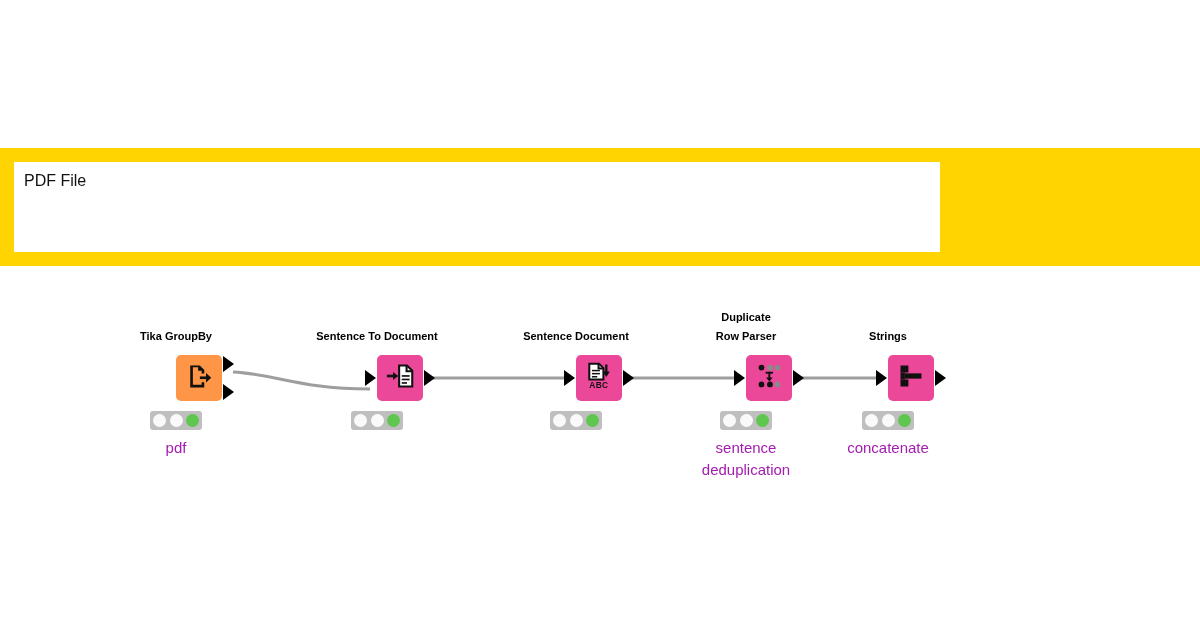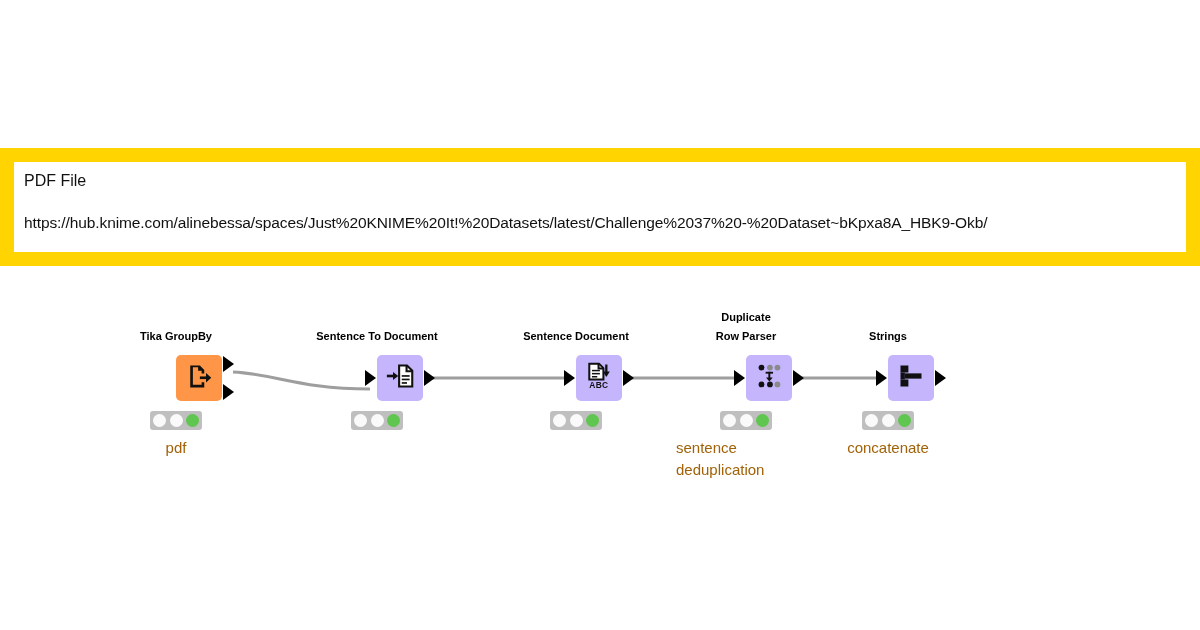--- a/index.html
+++ b/index.html
@@ -23,21 +23,21 @@
     top: 148px;
     width: 1200px;
     height: 118px;
     background: #FFD400;
     box-sizing: border-box;
   }
   #annotation-inner {
     position: absolute;
     left: 14px;
     top: 14px;
-    width: 1172px;
+    width: 926px;
     height: 90px;
     background: #ffffff;
     box-sizing: border-box;
     padding: 9px 10px 0 10px;
   }
   .annotation-title {
     font-size: 16px;
     line-height: 20px;
     color: #111111;
     white-space: nowrap;
@@ -86,21 +86,21 @@
   }
 
   
   .node-box {
     position: absolute;
     left: 0;
     top: 0;
     width: 46px;
     height: 46px;
     border-radius: 5px;
-    background: #c4b5fd;
+    background: #ec4899;
     display: flex;
     align-items: center;
     justify-content: center;
   }
   .node-box.orange { background: #FF9546; }
 
   
   .port {
     position: absolute;
     width: 0;
@@ -135,22 +135,23 @@
   .status-dot.green { background: #5FC64F; }
 
   
   .node-sublabel {
     position: absolute;
     left: 50%;
     transform: translateX(-50%);
     top: 82px;
     font-size: 15px;
     line-height: 22px;
+    text-align: center;
     white-space: nowrap;
-    color: #a16207;
+    color: #a21caf;
   }
   .node-sublabel.wrap {
     white-space: normal;
     width: 140px;
   }
 
   
   #connections {
     position: absolute;
     left: 0;
@@ -164,21 +165,20 @@
     stroke: #9E9E9E;
     stroke-width: 3;
   }
 </style>
 </head>
 <body>
 
 <div id="annotation-banner">
   <div id="annotation-inner">
     <div class="annotation-title">PDF File</div>
-    <div class="annotation-url">https://hub.knime.com/alinebessa/spaces/Just%20KNIME%20It!%20Datasets/latest/Challenge%2037%20-%20Dataset~bKpxa8A_HBK9-Okb/</div>
   </div>
 </div>
 
 <div id="workflow-canvas">
 
   <svg id="connections" viewBox="0 0 1200 364" xmlns="http://www.w3.org/2000/svg">
 
     <path class="conn-line" d="M 233 364 C 275 366, 300 381, 370 381" transform="translate(0,-258)"></path>
 
     <path class="conn-line" d="M 424 112 L 568 112"></path>

